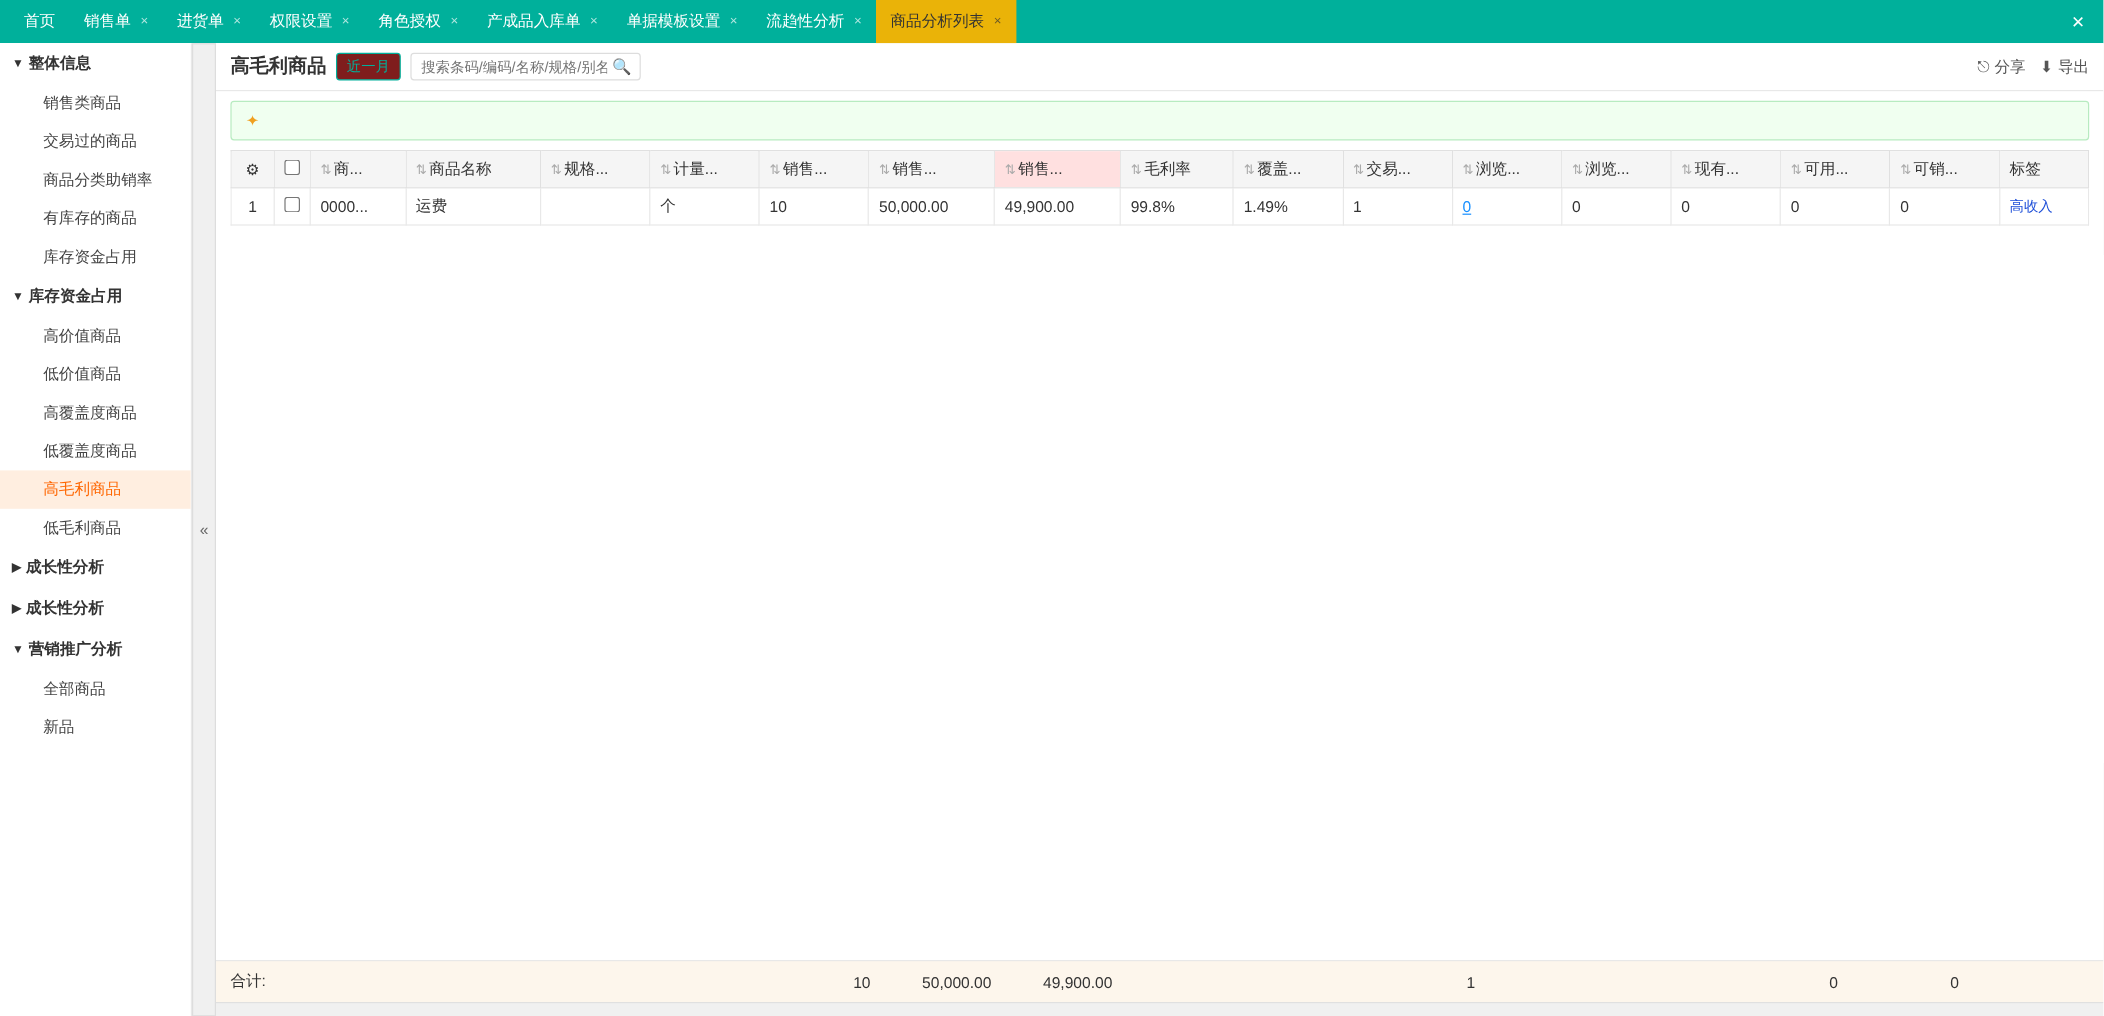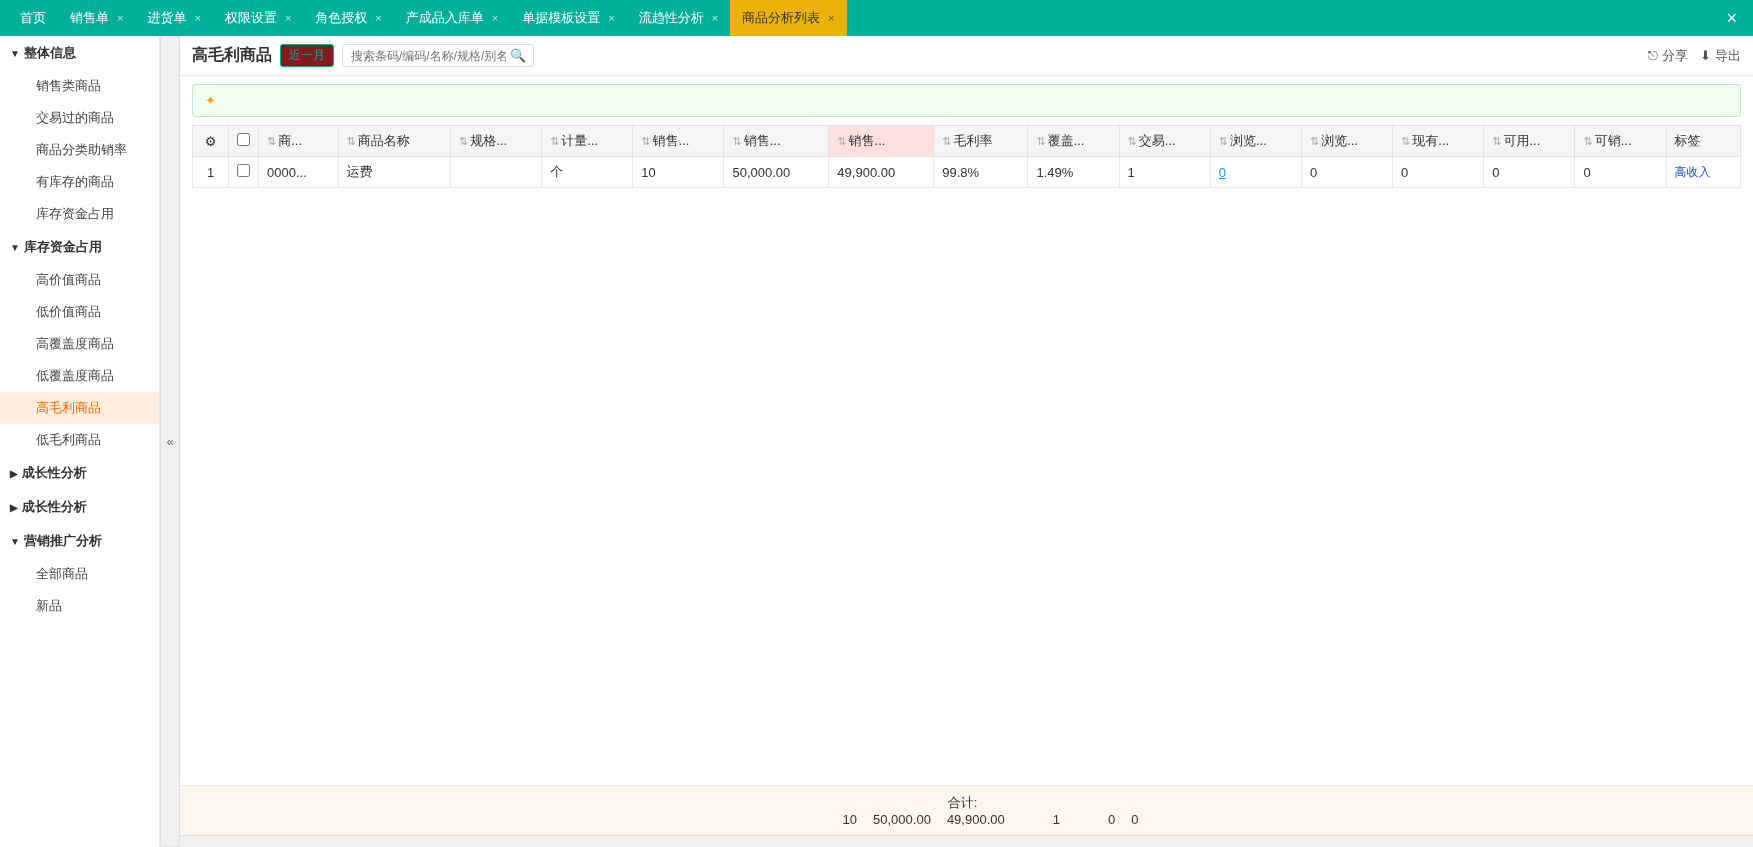--- a/index.html
+++ b/index.html
@@ -203,21 +203,20 @@
     .footer-bar {
       background: #fdf6ec;
       border-top: 1px solid #e8e8e8;
       padding: 8px 12px;
       display: flex;
       align-items: center;
       gap: 0;
       font-size: 13px;
       color: #333;
       flex-shrink: 0;
-      flex-direction: column;
     }
     .footer-label { margin-right: 8px; }
     .footer-cells {
       display: flex;
       flex: 1;
       gap: 0;
     }
     .footer-cell {
       flex: 1;
       text-align: right;

